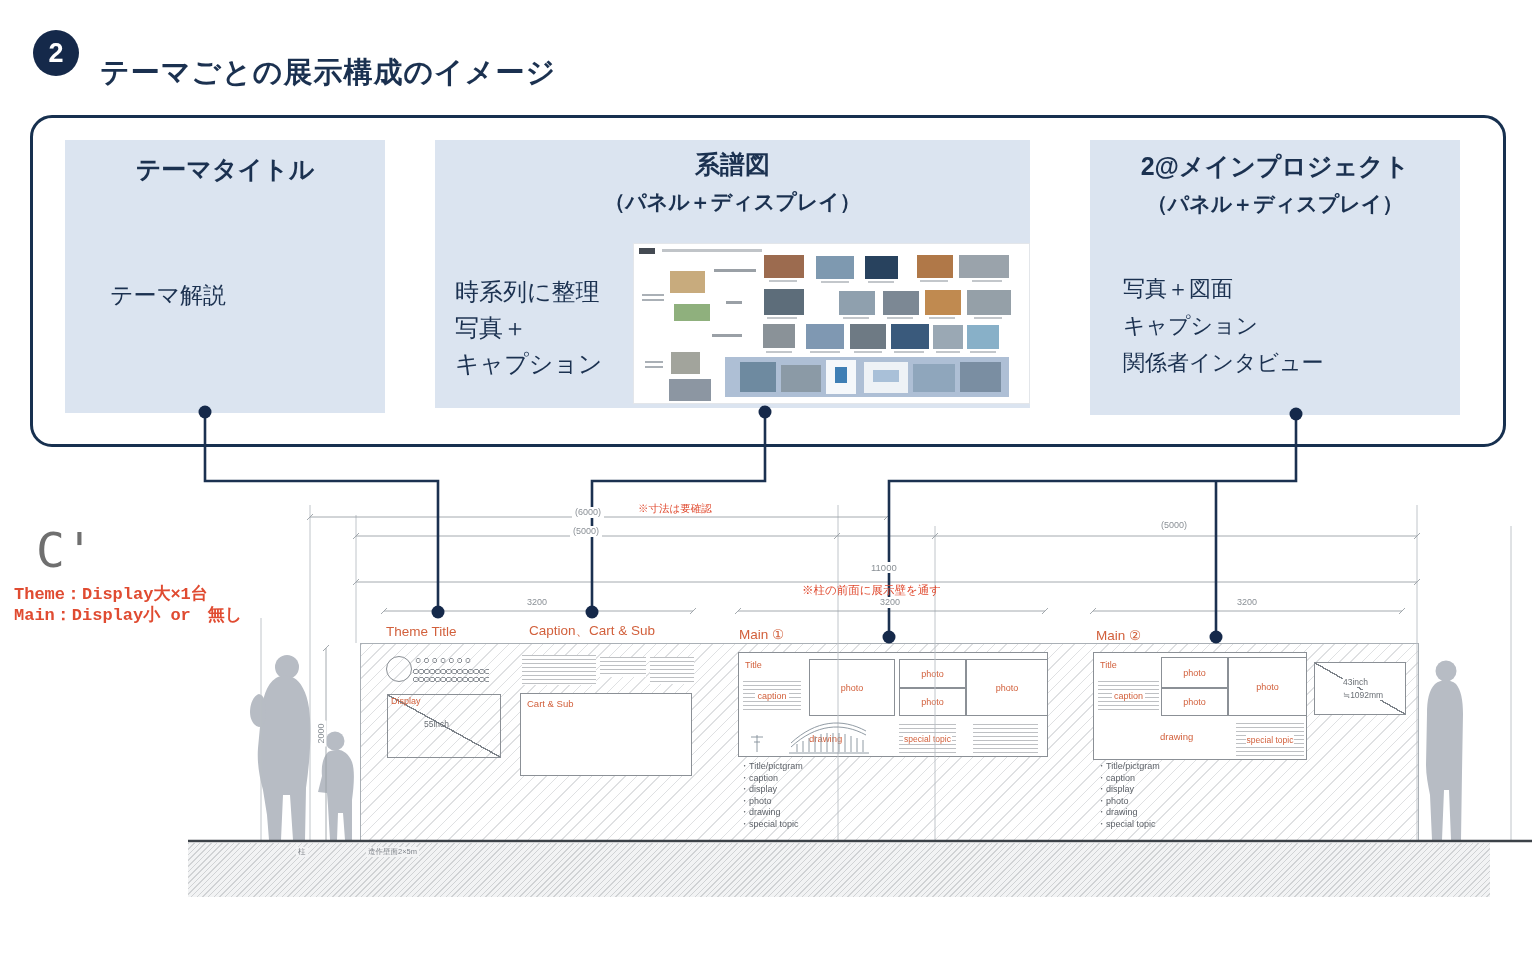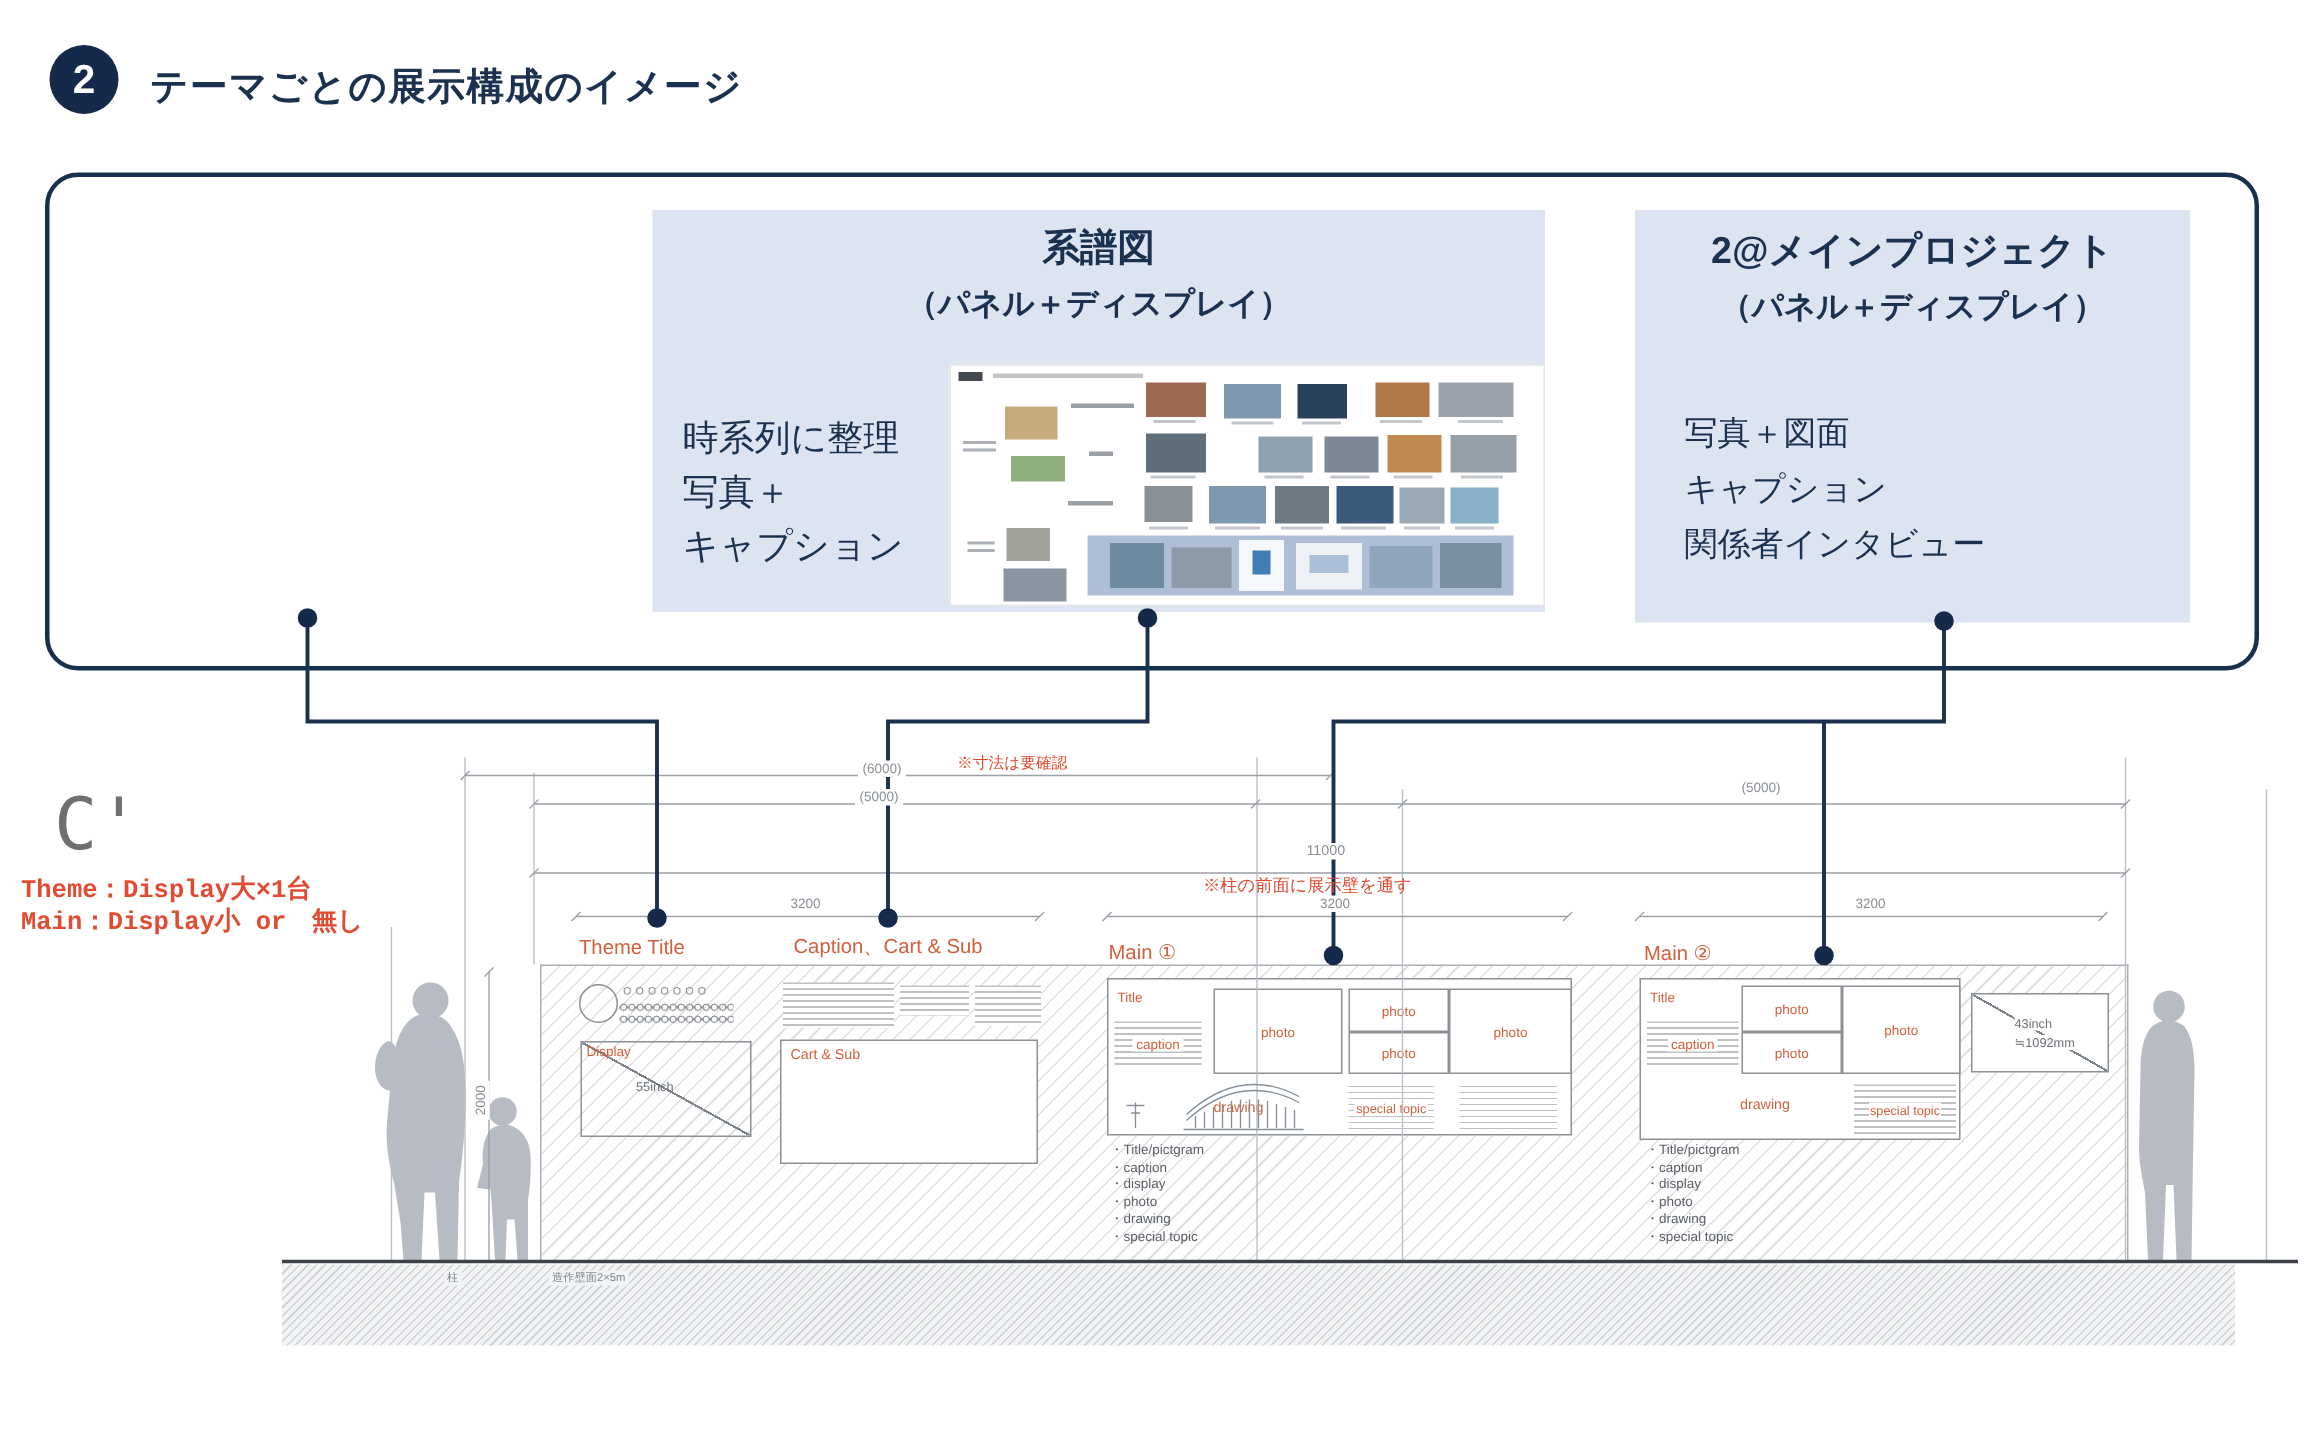--- a/index.html
+++ b/index.html
@@ -1,20 +1,20 @@
 <!DOCTYPE html>
 <html><head>
 <meta charset="utf-8">
 <style>
   html,body{margin:0;padding:0;background:#fff;}
   body{font-family:"Liberation Sans", sans-serif;}
   #stage{position:relative;width:1536px;height:960px;background:#fff;overflow:hidden;}
   .badge{position:absolute;width:46px;height:46px;border-radius:50%;background:#15294a;color:#fff;
          display:flex;align-items:center;justify-content:center;font-size:27px;font-weight:bold;}
-  .h-title{position:absolute;font-size:25px;font-weight:bold;color:#1b3150;letter-spacing:1px;white-space:nowrap;}
+  .h-title{position:absolute;font-size:29px;font-weight:bold;color:#1b3150;letter-spacing:1px;white-space:nowrap;margin-top:12px;}
   .frame{position:absolute;border:3.5px solid #17304f;border-radius:22px;}
   .bluebox{position:absolute;background:#dbe4f0;color:#1b3150;}
   .bx-title{position:absolute;left:0;right:0;text-align:center;font-size:25px;font-weight:bold;white-space:nowrap;}
   .bx-sub{position:absolute;left:0;right:0;text-align:center;font-size:21px;font-weight:bold;white-space:nowrap;}
   .bx-line{position:absolute;font-size:24px;white-space:nowrap;}
   .dim{position:absolute;font-size:9px;color:#8a9096;background:#fff;padding:0 3px;line-height:11px;white-space:nowrap;}
   .note{position:absolute;color:#e0492e;white-space:nowrap;font-weight:500;}
   .sec{position:absolute;font-size:13.5px;color:#d2603c;font-weight:500;white-space:nowrap;}
   .wall{position:absolute;left:360px;top:643px;width:1057px;height:198px;border:1px solid #aab0b6;border-bottom:none;
         background:repeating-linear-gradient(135deg,rgba(140,145,152,.28) 0 1px,transparent 1px 8px);z-index:1;}
@@ -44,20 +44,24 @@
 
 <div id="stage">
 
   <div class="badge" style="left:33px;top:30px;">
     <span>2</span>
   </div>
   <div class="h-title" style="left:100px;top:41px;">テーマごとの展示構成のイメージ</div>
 
   <div class="frame" style="left:30px;top:115px;width:1470px;height:326px;"></div>
 
+  <div class="bluebox" style="left:65px;top:140px;width:320px;height:273px;">
+    <div class="bx-title" style="top:13px;">テーマタイトル</div>
+    <div class="bx-line" style="left:45px;top:140px;font-size:23px;">テーマ解説</div>
+  </div>
 
   <div class="bluebox" style="left:435px;top:140px;width:595px;height:268px;">
     <div class="bx-title" style="top:8px;">系譜図</div>
     <div class="bx-sub" style="top:48px;">（パネル＋ディスプレイ）</div>
     <div class="bx-line" style="left:20px;top:136px;">時系列に整理</div>
     <div class="bx-line" style="left:20px;top:172px;">写真＋</div>
     <div class="bx-line" style="left:20px;top:208px;">キャプション</div>
     <div id="gen-img">
       <div id="gen-canvas" style="position:absolute;inset:0;">
           <div style="position: absolute; left: 5px; top: 4px; width: 16px; height: 6px; background: rgb(68, 74, 82);"></div>

